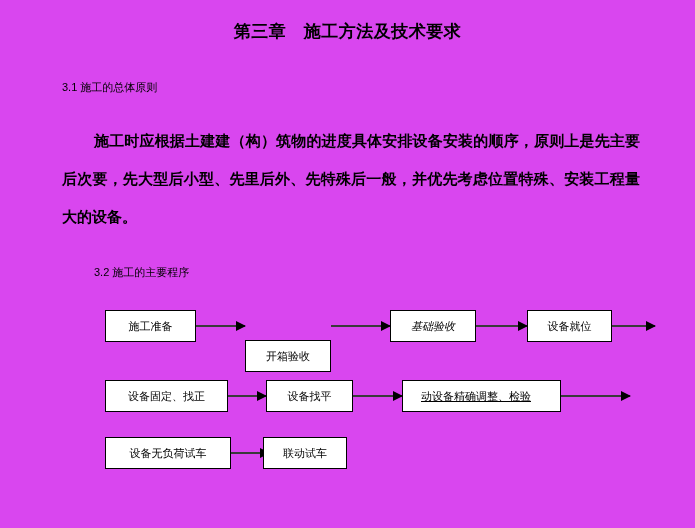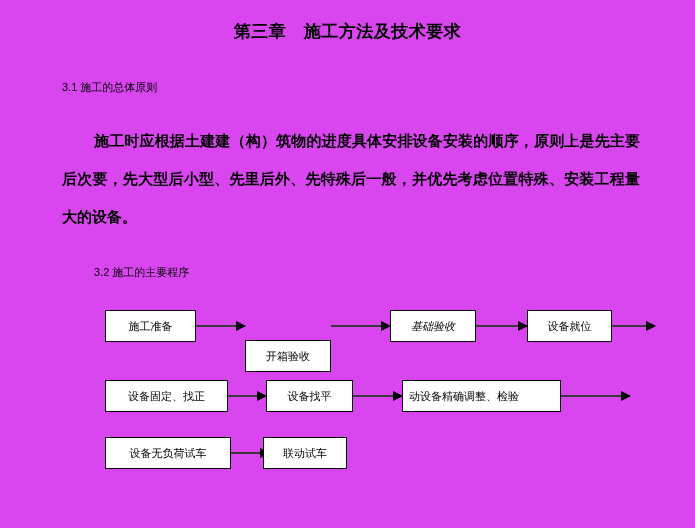--- a/index.html
+++ b/index.html
@@ -79,21 +79,22 @@
     display: flex;
     align-items: center;
     justify-content: center;
     font-size: 11px;
     line-height: 1;
     white-space: nowrap;
     pointer-events: auto;
   }
   .flow-box.left-align {
     justify-content: flex-start;
-    padding-left: 6px;
+    padding-left: 18px;
+    text-decoration: underline;
   }
   .flow-arrow {
     position: absolute;
     height: 2px;
     background: #3a3a3a;
     pointer-events: auto;
   }
   .flow-arrow::after {
     content: "";
     position: absolute;

